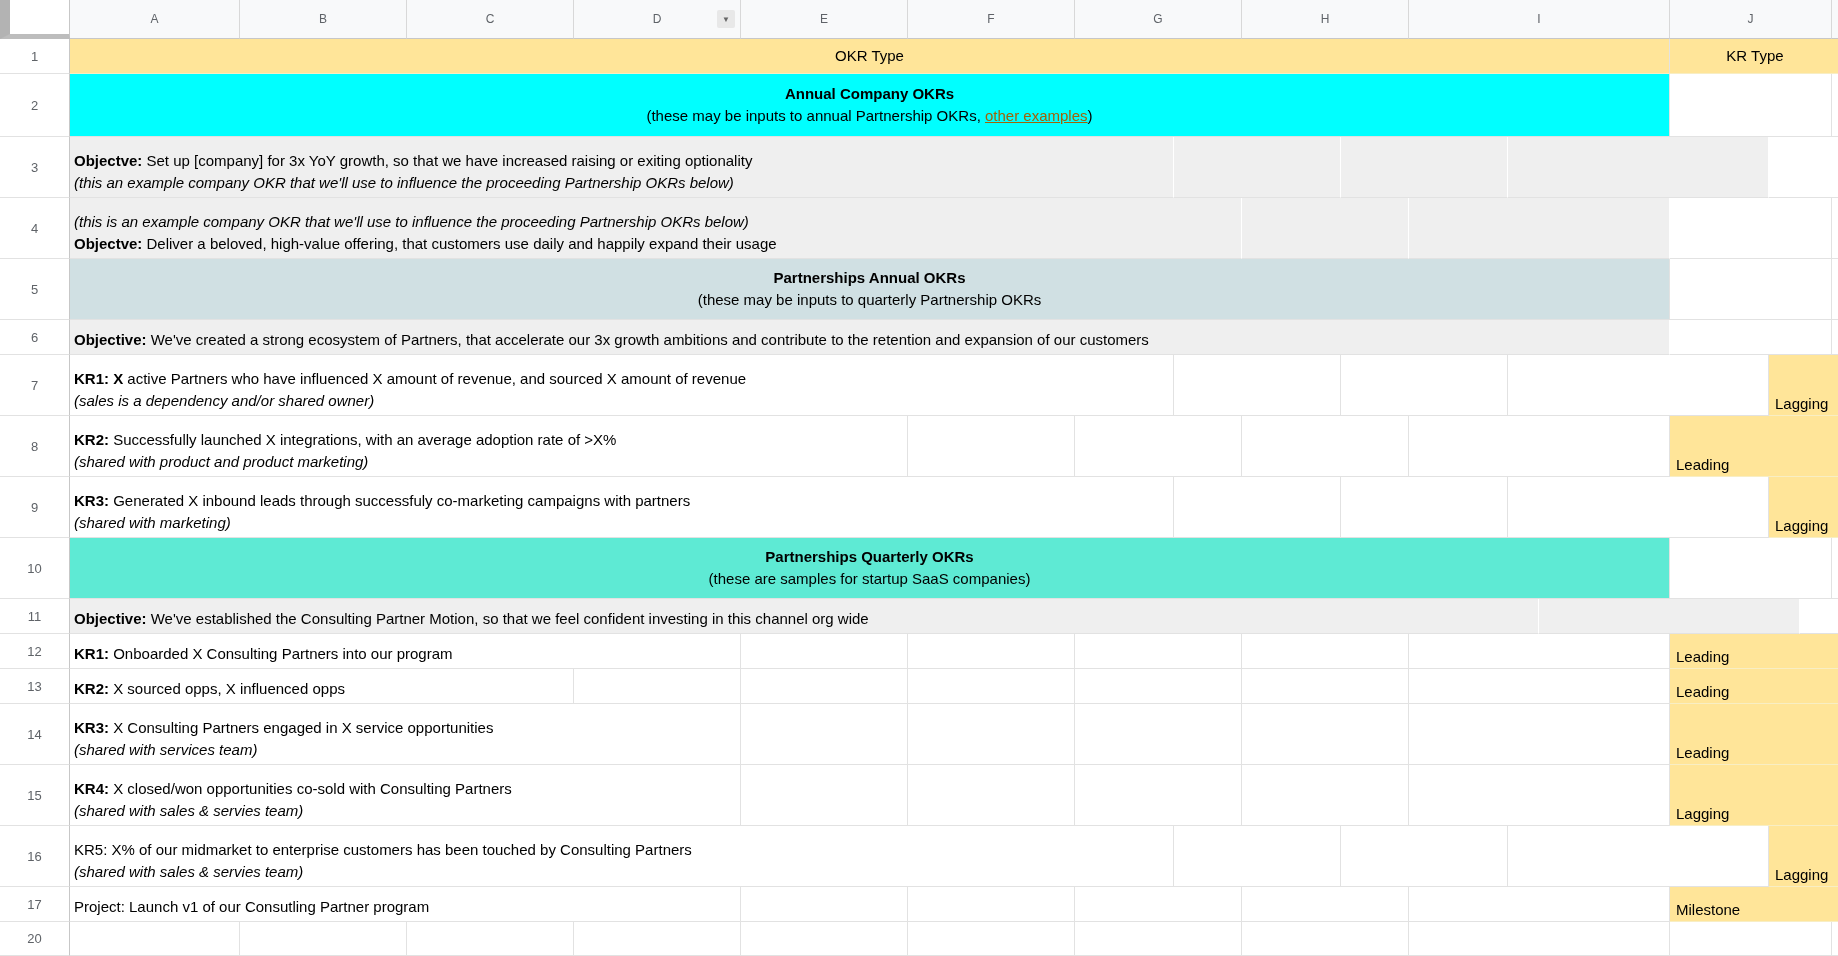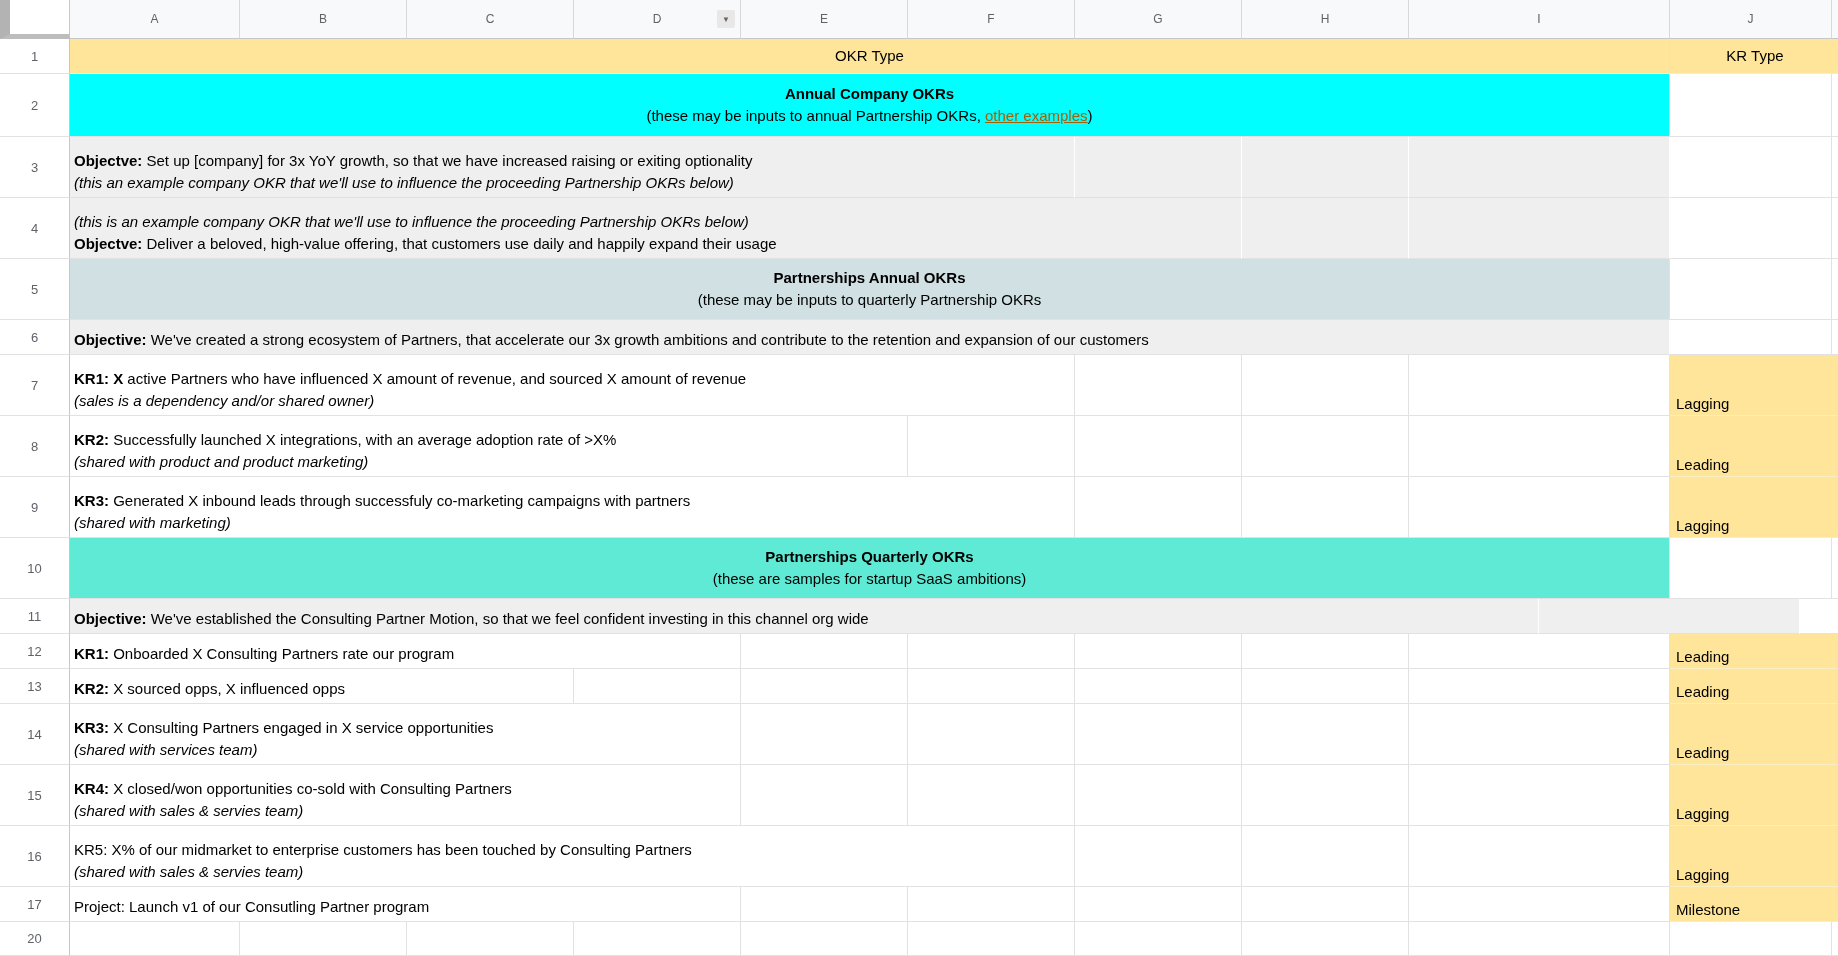--- a/index.html
+++ b/index.html
@@ -37,21 +37,21 @@
 
   
   .tan  { background:#ffe599; border-bottom-color:#f8eec4; }
   .cyan { background:#00ffff; }
   .grey { background:#efefef; border-right-color:#ffffff; }
   .lc3  { background:#d0e0e3; }
   .lc2  { background:#5eead4; }
 
   
   .wA{width:170px}.w1{width:167px}.wI{width:261px}
-  .mAC{width:504px}.mAD{width:671px}.mAE{width:838px}.mAF{width:1005px}
+  .mAC{width:504px}.mAD{width:671px}.mAE{width:838px}.mAF{width:1104px}
   .mAG{width:1172px}.mAH{width:1469px}.mAI{width:1600px}
   .jw{width:162px}              
   .jt{width:168px; border-right:none; padding-left:6px; padding-bottom:0} 
   .sliver{flex:none;width:6px;background:#fff;border-bottom:1px solid #e2e2e2}
 
   
   .h35{height:35px}.h61{height:61px}.h63{height:63px}.h34{height:34px}
 
   a.sheet-link, .sheet-link { color:#a16207; text-decoration:underline; cursor:pointer; }
   b{ font-weight:bold; }
@@ -183,40 +183,40 @@
     <div class="c wI"></div>
     <div class="c jt tan">
         <div class="ln">Lagging</div>
       </div>
   </div>
 
   <div class="row h61">
     <div class="rh">10</div>
     <div class="c mAI lc2 center">
       <div class="ln"><b>Partnerships Quarterly OKRs</b></div>
-      <div class="ln">(these are samples for startup SaaS ambitions)</div>
+      <div class="ln">(these are samples for startup SaaS companies)</div>
     </div>
     <div class="c jw"></div>
     <div class="sliver"></div>
   </div>
 
   <div class="row h35">
     <div class="rh">11</div>
     <div class="c mAH grey">
       <div class="ln"><b>Objective:</b><span> We've established the Consulting Partner Motion, so that we feel confident investing in this channel org wide</span></div>
     </div>
     <div class="c wI grey"></div>
     <div class="c jw"></div>
     <div class="sliver"></div>
   </div>
 
   <div class="row h35">
     <div class="rh">12</div>
     <div class="c mAD">
-      <div class="ln"><b>KR1:</b><span> Onboarded X Consulting Partners rate our program</span></div>
+      <div class="ln"><b>KR1:</b><span> Onboarded X Consulting Partners into our program</span></div>
     </div>
     <div class="c w1"></div>
     <div class="c w1"></div>
     <div class="c w1"></div>
     <div class="c w1"></div>
     <div class="c wI"></div>
     <div class="c jt tan">
         <div class="ln">Leading</div>
       </div>
   </div>

